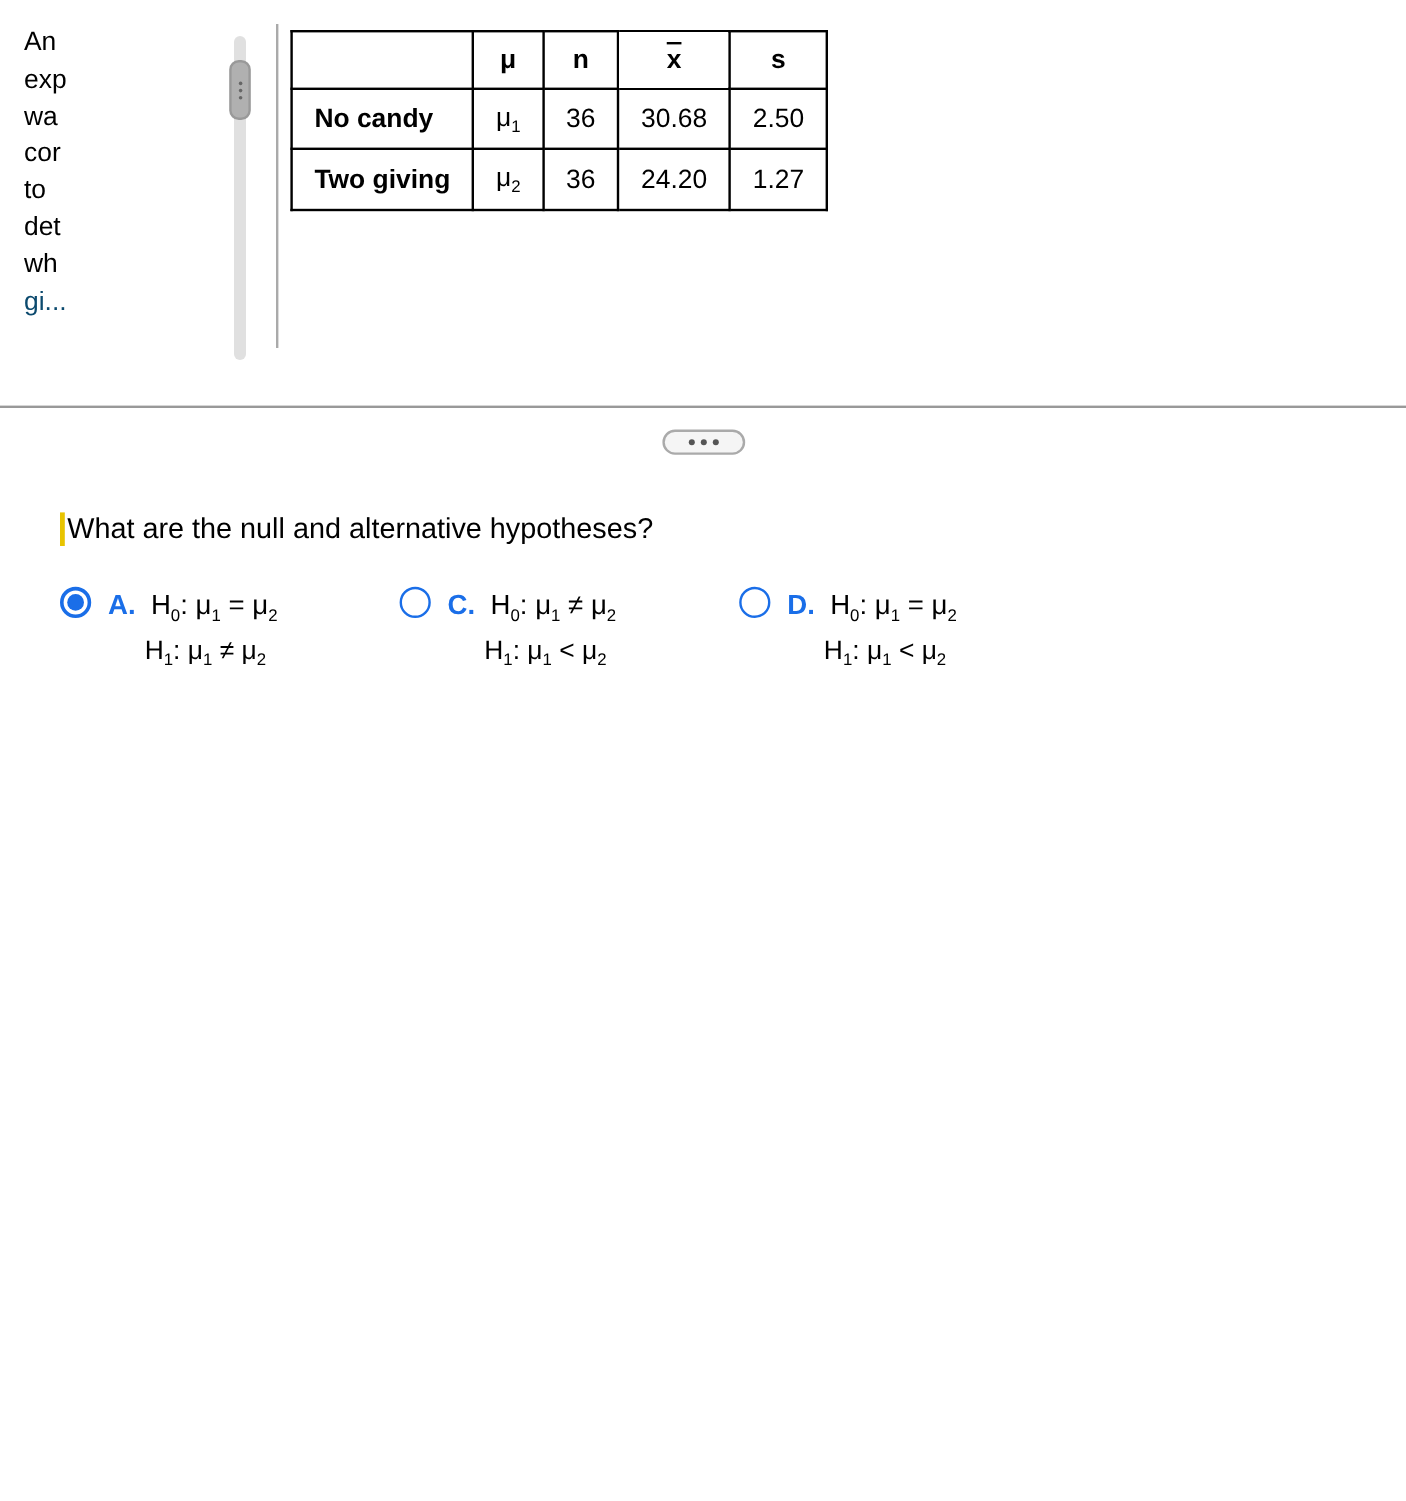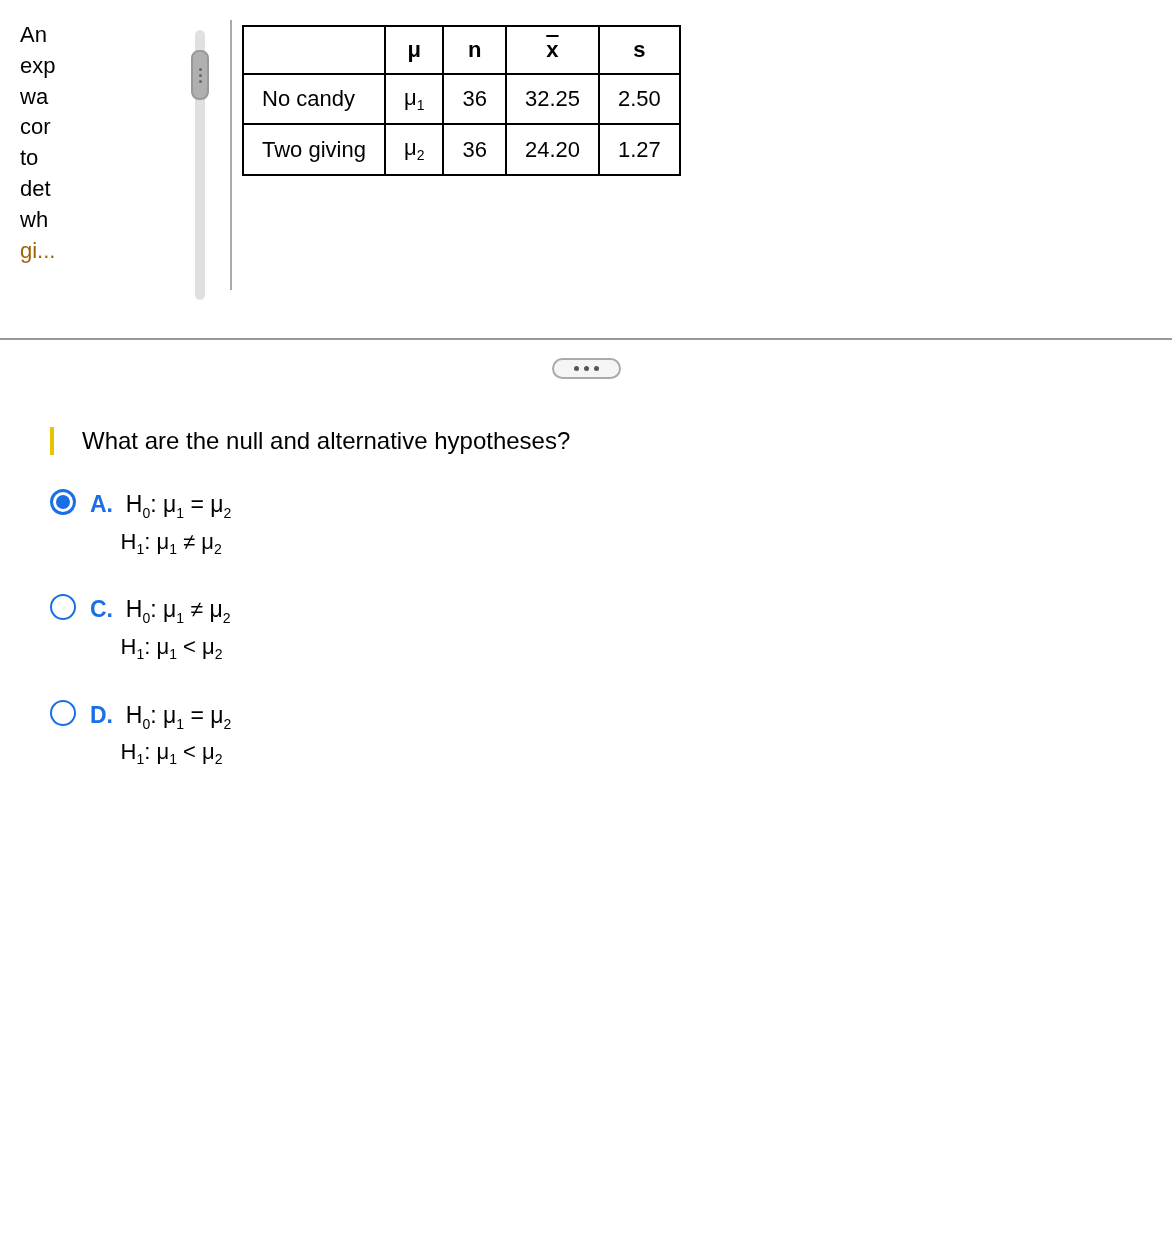--- a/index.html
+++ b/index.html
@@ -99,21 +99,21 @@
       text-align: center;
     }
 
     .data-table th {
       font-weight: bold;
       background: #fff;
     }
 
     .data-table td.row-label {
       text-align: left;
-      font-weight: normal;
+      font-weight: bold;
     }
 
     
     .expander-row {
       display: flex;
       justify-content: center;
       align-items: center;
       padding: 18px 0;
       background: #fff;
     }
@@ -147,28 +147,28 @@
       margin-bottom: 30px;
     }
 
     .part-a-text strong {
       font-weight: bold;
     }
 
     .hypothesis-question {
       font-size: 24px;
       margin-bottom: 30px;
-      padding-left: 28px;
+      padding-left: 2px;
       border-left: 4px solid #e8c400;
     }
 
     
     .options-grid {
       display: grid;
-      grid-template-columns: 1fr;
+      grid-template-columns: 1fr 1fr 1fr 1fr;
       gap: 30px 60px;
       margin-top: 20px;
     }
 
     .option-item {
       display: flex;
       flex-direction: row;
       align-items: flex-start;
       gap: 14px;
     }
@@ -227,21 +227,21 @@
 <div class="top-section">
 
   <div class="left-text">
     <div>An</div>
     <div>exp</div>
     <div>wa</div>
     <div>cor</div>
     <div>to</div>
     <div>det</div>
     <div>wh</div>
-    <div style="color:#a16207">gi...</div>
+    <div style="color:#0c4a6e">gi...</div>
   </div>
 
   <div class="scrollbar-area">
     <div class="scrollbar-track">
       <div class="scrollbar-thumb">
         <div class="scrollbar-dots">
           <div class="scrollbar-dot"></div>
           <div class="scrollbar-dot"></div>
           <div class="scrollbar-dot"></div>
         </div>
@@ -262,21 +262,21 @@
             <span style="text-decoration: overline; font-style:normal;">x</span>
           </th>
           <th>s</th>
         </tr>
       </thead>
       <tbody>
         <tr>
           <td class="row-label">No candy</td>
           <td>μ<sub>1</sub></td>
           <td>36</td>
-          <td>32.25</td>
+          <td>30.68</td>
           <td>2.50</td>
         </tr>
         <tr>
           <td class="row-label">Two giving</td>
           <td>μ<sub>2</sub></td>
           <td>36</td>
           <td>24.20</td>
           <td>1.27</td>
         </tr>
       </tbody>

